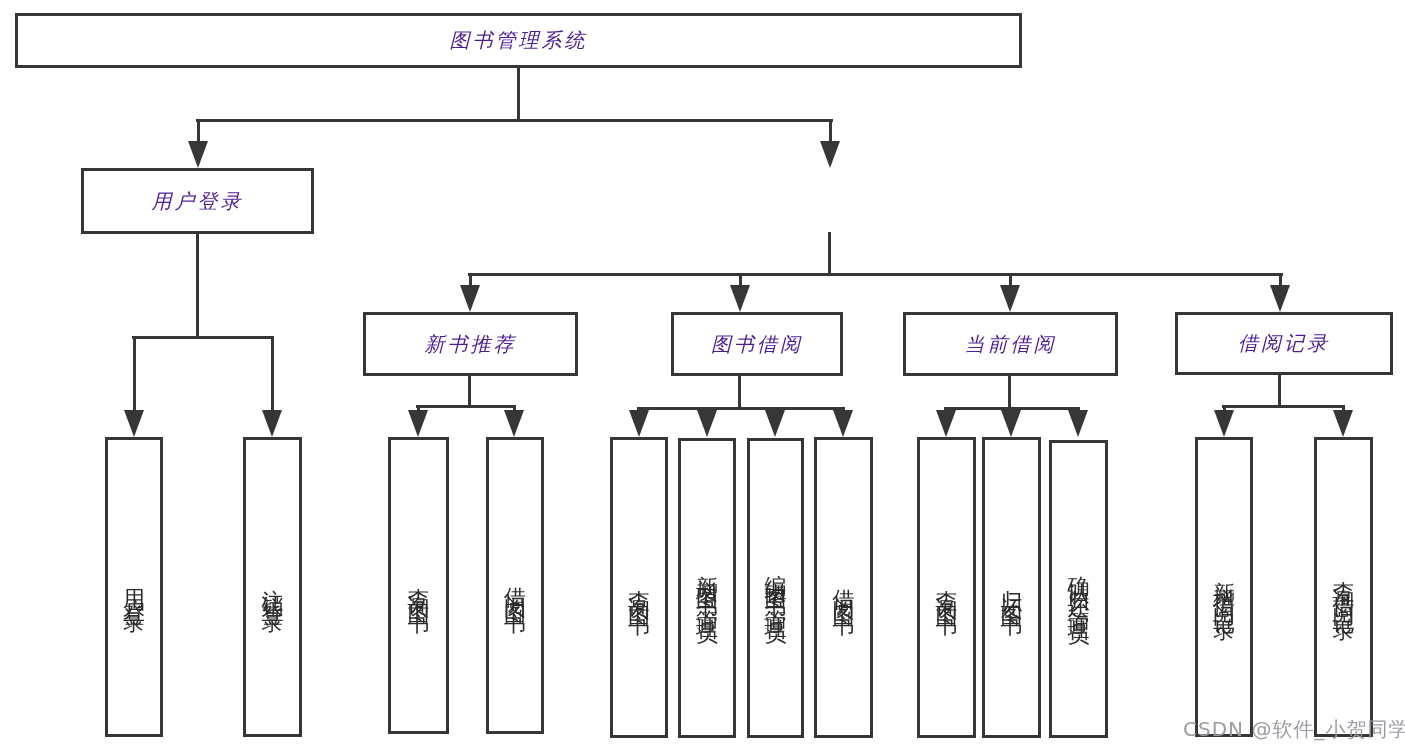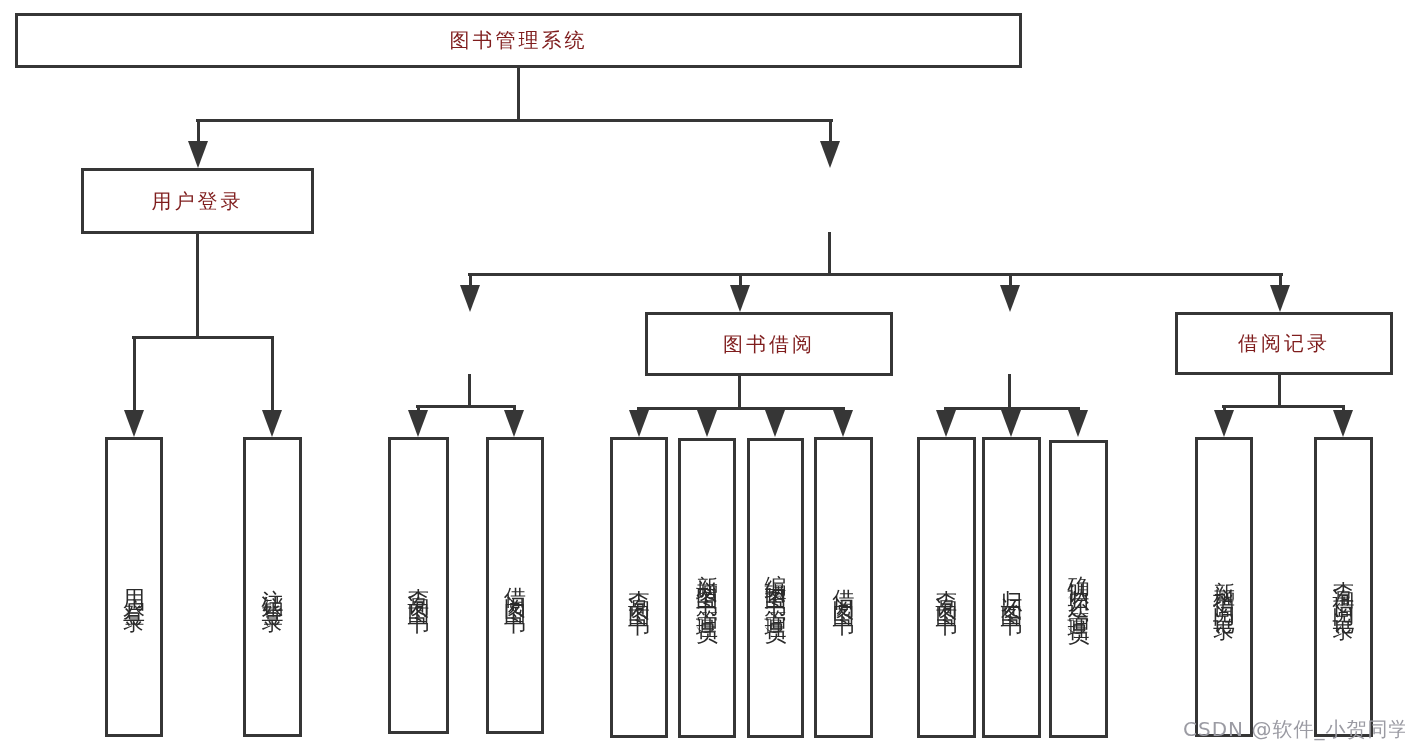--- a/index.html
+++ b/index.html
@@ -16,21 +16,22 @@
     position:absolute;
     box-sizing:border-box;
     border:3px solid #363636;
     background:#ffffff;
     display:flex;align-items:center;justify-content:center;
   }
   .hbox span{
     font-size:20px;
     letter-spacing:3px;
     white-space:nowrap;
-    color:#7f1d1d;
+    color:#4c1d95;
+    font-style:italic;
   }
   
   .vbox{
     position:absolute;
     box-sizing:border-box;
     border:3px solid #363636;
     background:#ffffff;
     display:flex;align-items:center;justify-content:center;
   }
   .vbox span{
@@ -90,22 +91,28 @@
   <div class="arrow" style="left:124px;top:336px;height:101px;"></div>
   <div class="arrow" style="left:262px;top:336px;height:101px;"></div>
 
   <div class="v" style="left:828px;top:232px;height:43px;"></div>
   <div class="h" style="left:468px;top:273px;width:815px;"></div>
   <div class="arrow" style="left:460px;top:273px;height:39px;"></div>
   <div class="arrow" style="left:730px;top:273px;height:39px;"></div>
   <div class="arrow" style="left:1000px;top:273px;height:39px;"></div>
   <div class="arrow" style="left:1270px;top:273px;height:39px;"></div>
 
-  <div class="hbox" style="left:645px;top:312px;width:248px;height:64px;">
+  <div class="hbox" style="left:363px;top:312px;width:215px;height:64px;">
+    <span>新书推荐</span>
+  </div>
+  <div class="hbox" style="left:671px;top:312px;width:172px;height:64px;">
     <span>图书借阅</span>
+  </div>
+  <div class="hbox" style="left:903px;top:312px;width:215px;height:64px;">
+    <span>当前借阅</span>
   </div>
   <div class="hbox" style="left:1175px;top:312px;width:218px;height:63px;">
     <span>借阅记录</span>
   </div>
 
   <div class="v" style="left:468px;top:374px;height:33px;"></div>
   <div class="h" style="left:416px;top:405px;width:100px;"></div>
   <div class="arrow" style="left:408px;top:405px;height:32px;"></div>
   <div class="arrow" style="left:504px;top:405px;height:32px;"></div>
 

